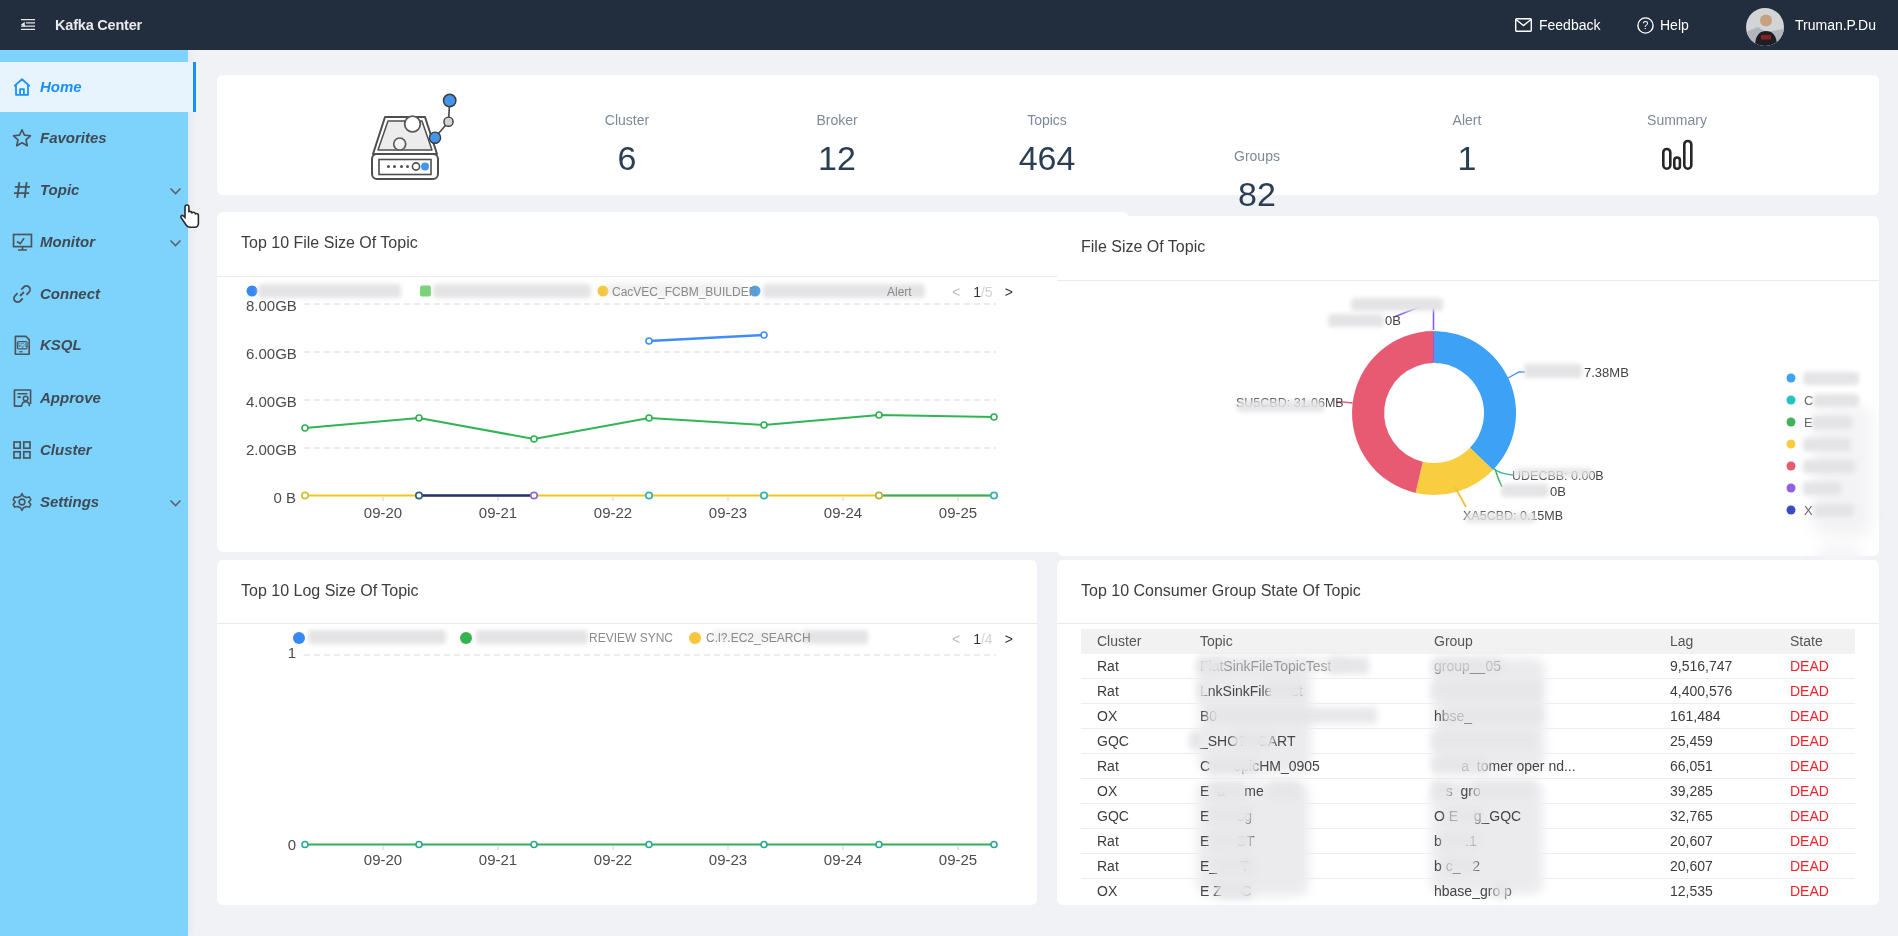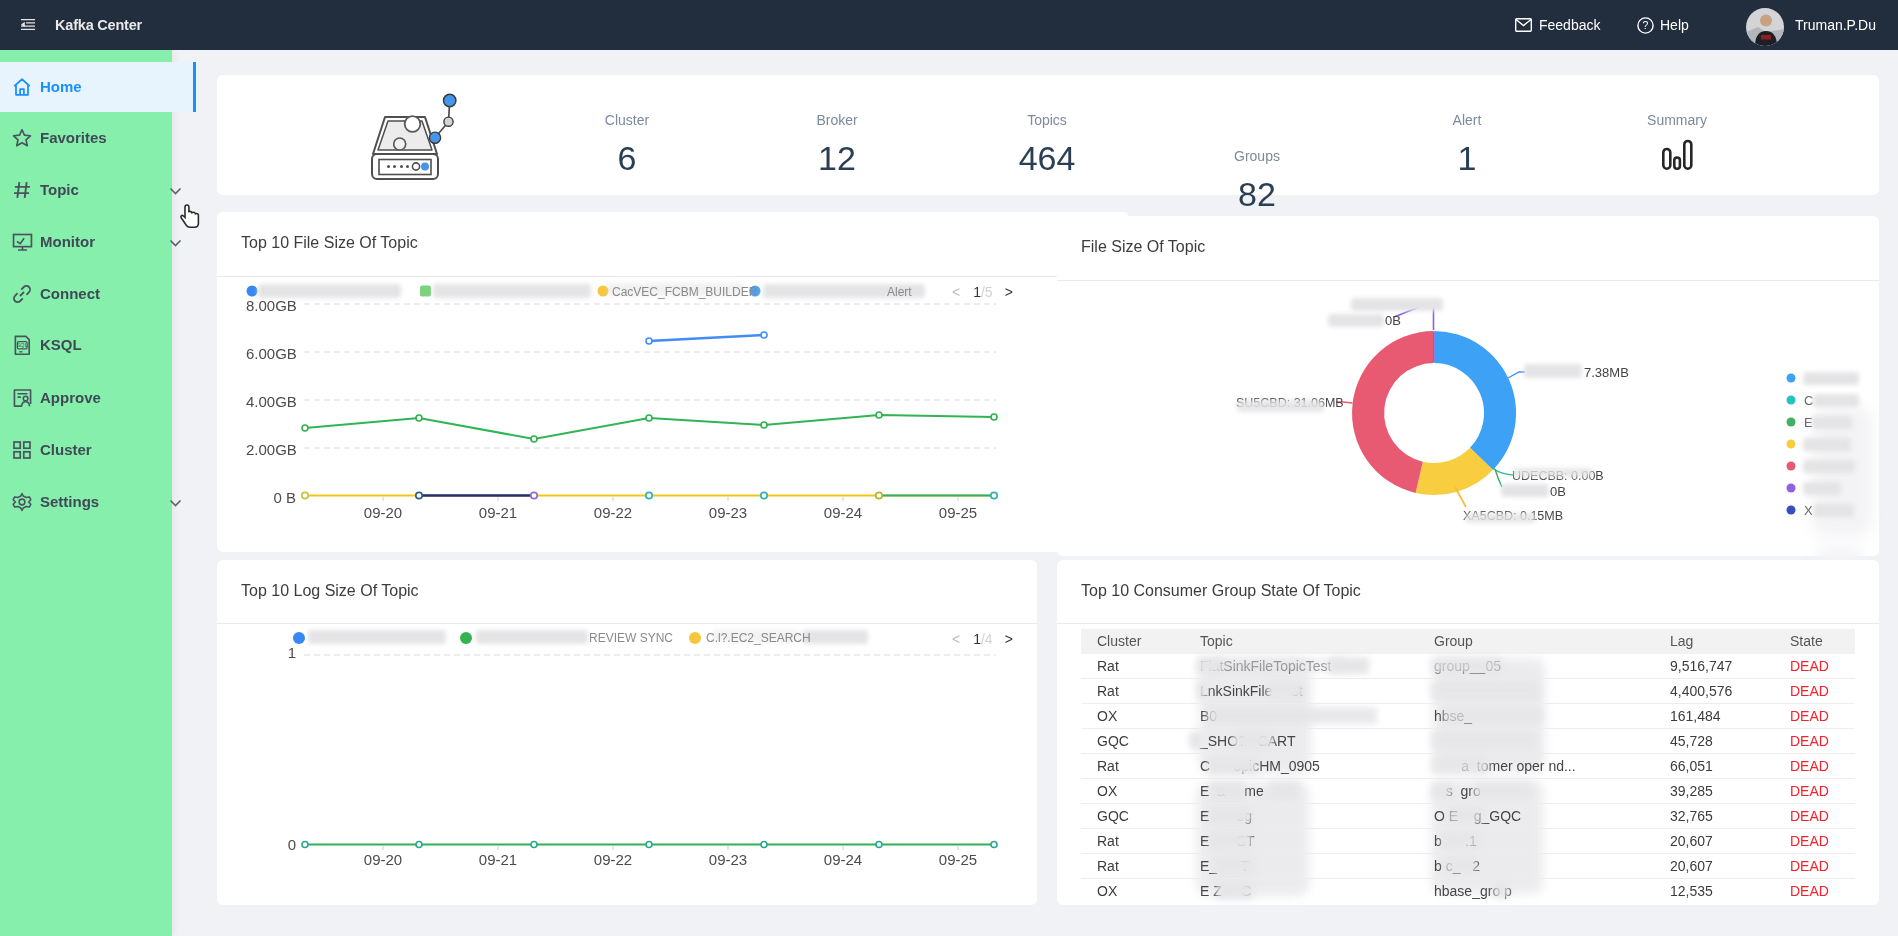--- a/index.html
+++ b/index.html
@@ -5,21 +5,21 @@
 <style>
 * { margin:0; padding:0; box-sizing:border-box; }
 html,body { width:1898px; height:936px; overflow:hidden; }
 body { font-family:"Liberation Sans", sans-serif; background:#f0f2f5; }
 #app { position:relative; width:1898px; height:936px; }
 
 #hdr { position:absolute; left:0; top:0; width:1898px; height:50px; background:#222d3e; color:#fff; z-index:20; }
 #hdr .brand { position:absolute; left:55px; top:17px; font-size:14.5px; font-weight:bold; letter-spacing:-.2px; color:#e8e9eb; }
 #hdr .hitem { position:absolute; top:0; height:50px; line-height:50px; font-size:14px; color:#fff; }
 
-#side { position:absolute; left:0; top:50px; width:172px; height:886px; background:#86efac; box-shadow:2px 0 8px rgba(29,35,41,.06); z-index:10; }
+#side { position:absolute; left:0; top:50px; width:188px; height:886px; background:#7dd3fc; box-shadow:2px 0 8px rgba(29,35,41,.06); z-index:10;font-style:italic; }
 .mi { position:absolute; left:0; width:196px; height:50px; }
 .mi .lbl { position:absolute; left:40px; top:16px; font-size:15px; font-weight:700; color:#404a56; }
 .mi.active { background:#e7f4fd; border-right:3px solid #1890ff; }
 .mi.active .lbl { color:#1890ff; }
 .mi svg.ic { position:absolute; left:12px; top:15px; }
 .mi svg.chev { position:absolute; left:169px; top:22px; }
 
 .card { position:absolute; background:#fff; border-radius:6px; }
 .ctitle { position:absolute; left:24px; top:22px; font-size:16px; color:#3d3d3d; }
 .chead-border { position:absolute; left:0; width:100%; height:0; border-bottom:1px solid #e9e9e9; }
@@ -431,21 +431,21 @@
         <span style="left:589px">161,484</span>
         <span style="left:709px" class="dead">DEAD</span>
       </div>
     <div class="trow" style="top:169px;">
         <span style="left:16px">GQC</span>
         <span style="left:119px;color:#454545">_SHO?&nbsp;&nbsp;&nbsp;CART</span>
         <span style="left:353px;color:#454545"></span>
         <span class="rb" style="left:108px;top:3px;width:14px;height:17px"></span>
         <span class="rb" style="left:152px;top:3px;width:40px;height:17px"></span>
         <span class="rb" style="left:350px;top:3px;width:105px;height:17px;opacity:.8"></span>
-        <span style="left:589px">45,728</span>
+        <span style="left:589px">25,459</span>
         <span style="left:709px" class="dead">DEAD</span>
       </div>
     <div class="trow" style="top:194px;">
         <span style="left:16px">Rat</span>
         <span style="left:119px;color:#454545">C&nbsp;&nbsp;&nbsp;&nbsp;&nbsp;&nbsp;opicHM_0905</span>
         <span style="left:353px;color:#454545">&nbsp;&nbsp;&nbsp;&nbsp;&nbsp;&nbsp;&nbsp;a&nbsp;&nbsp;tomer&nbsp;oper&nbsp;nd...</span>
         <span class="rb" style="left:128px;top:3px;width:48px;height:17px"></span>
         <span class="rb" style="left:350px;top:3px;width:58px;height:17px;opacity:.8"></span>
         <span style="left:589px">66,051</span>
         <span style="left:709px" class="dead">DEAD</span>

